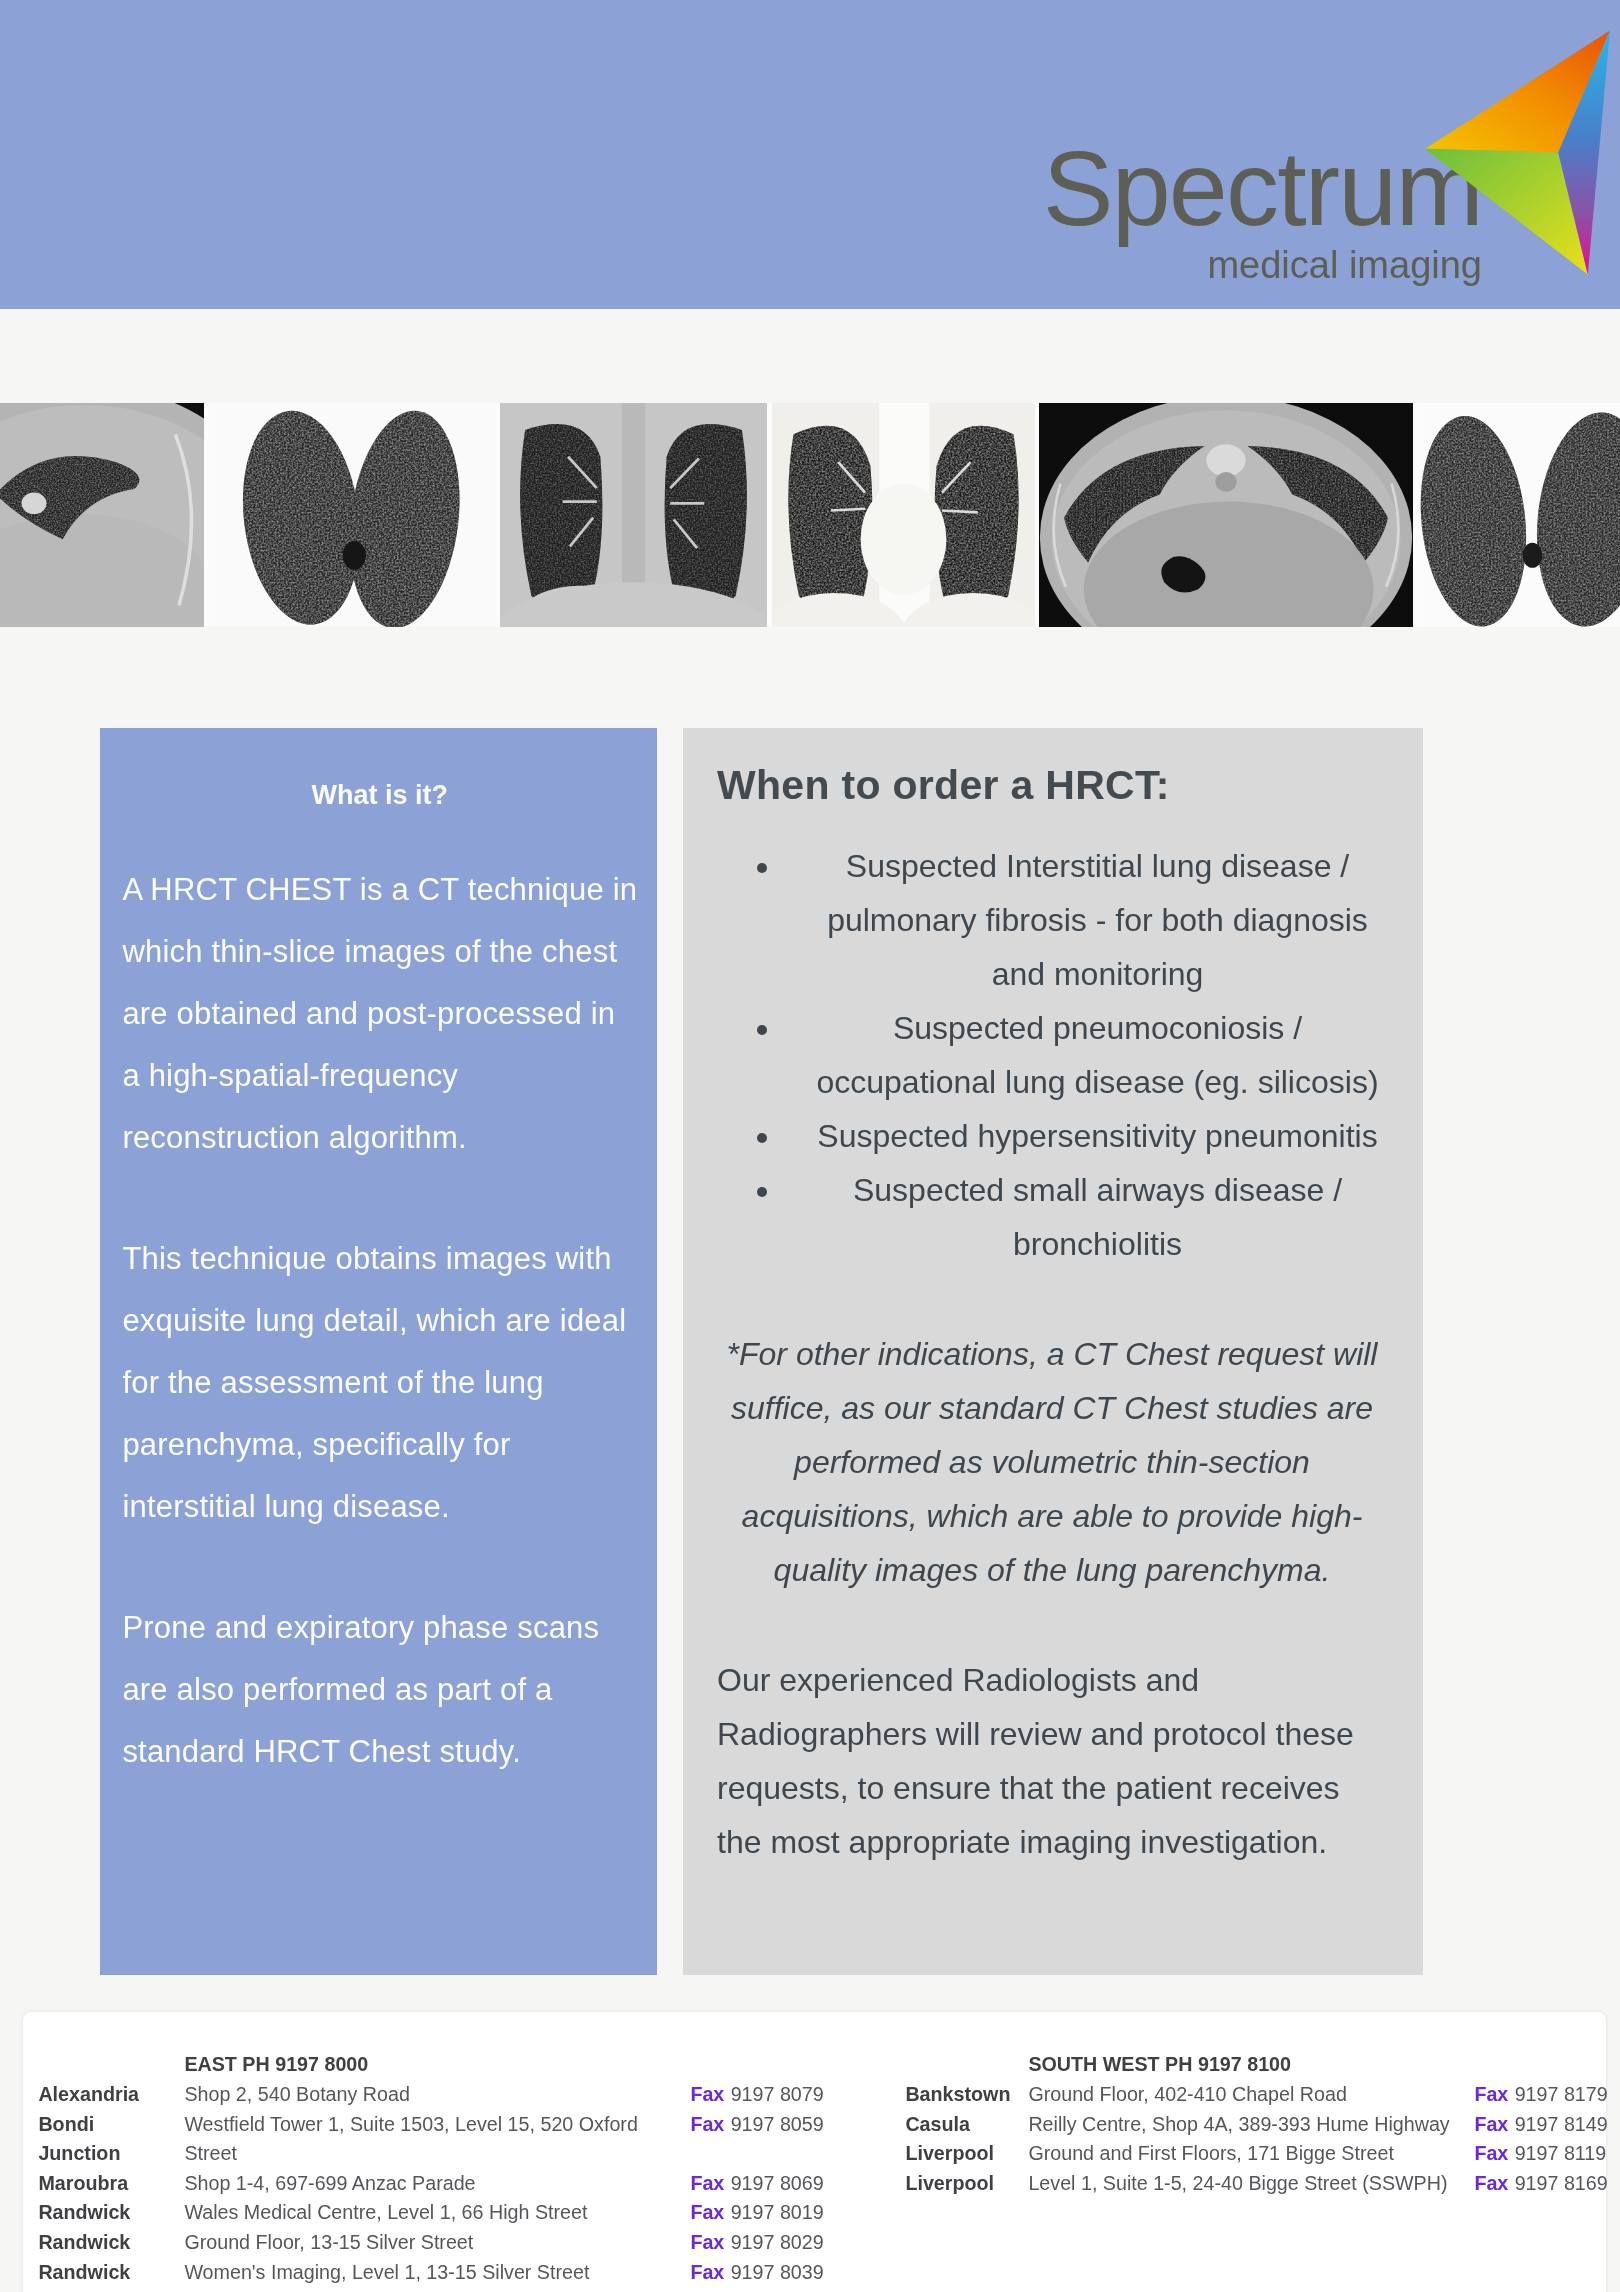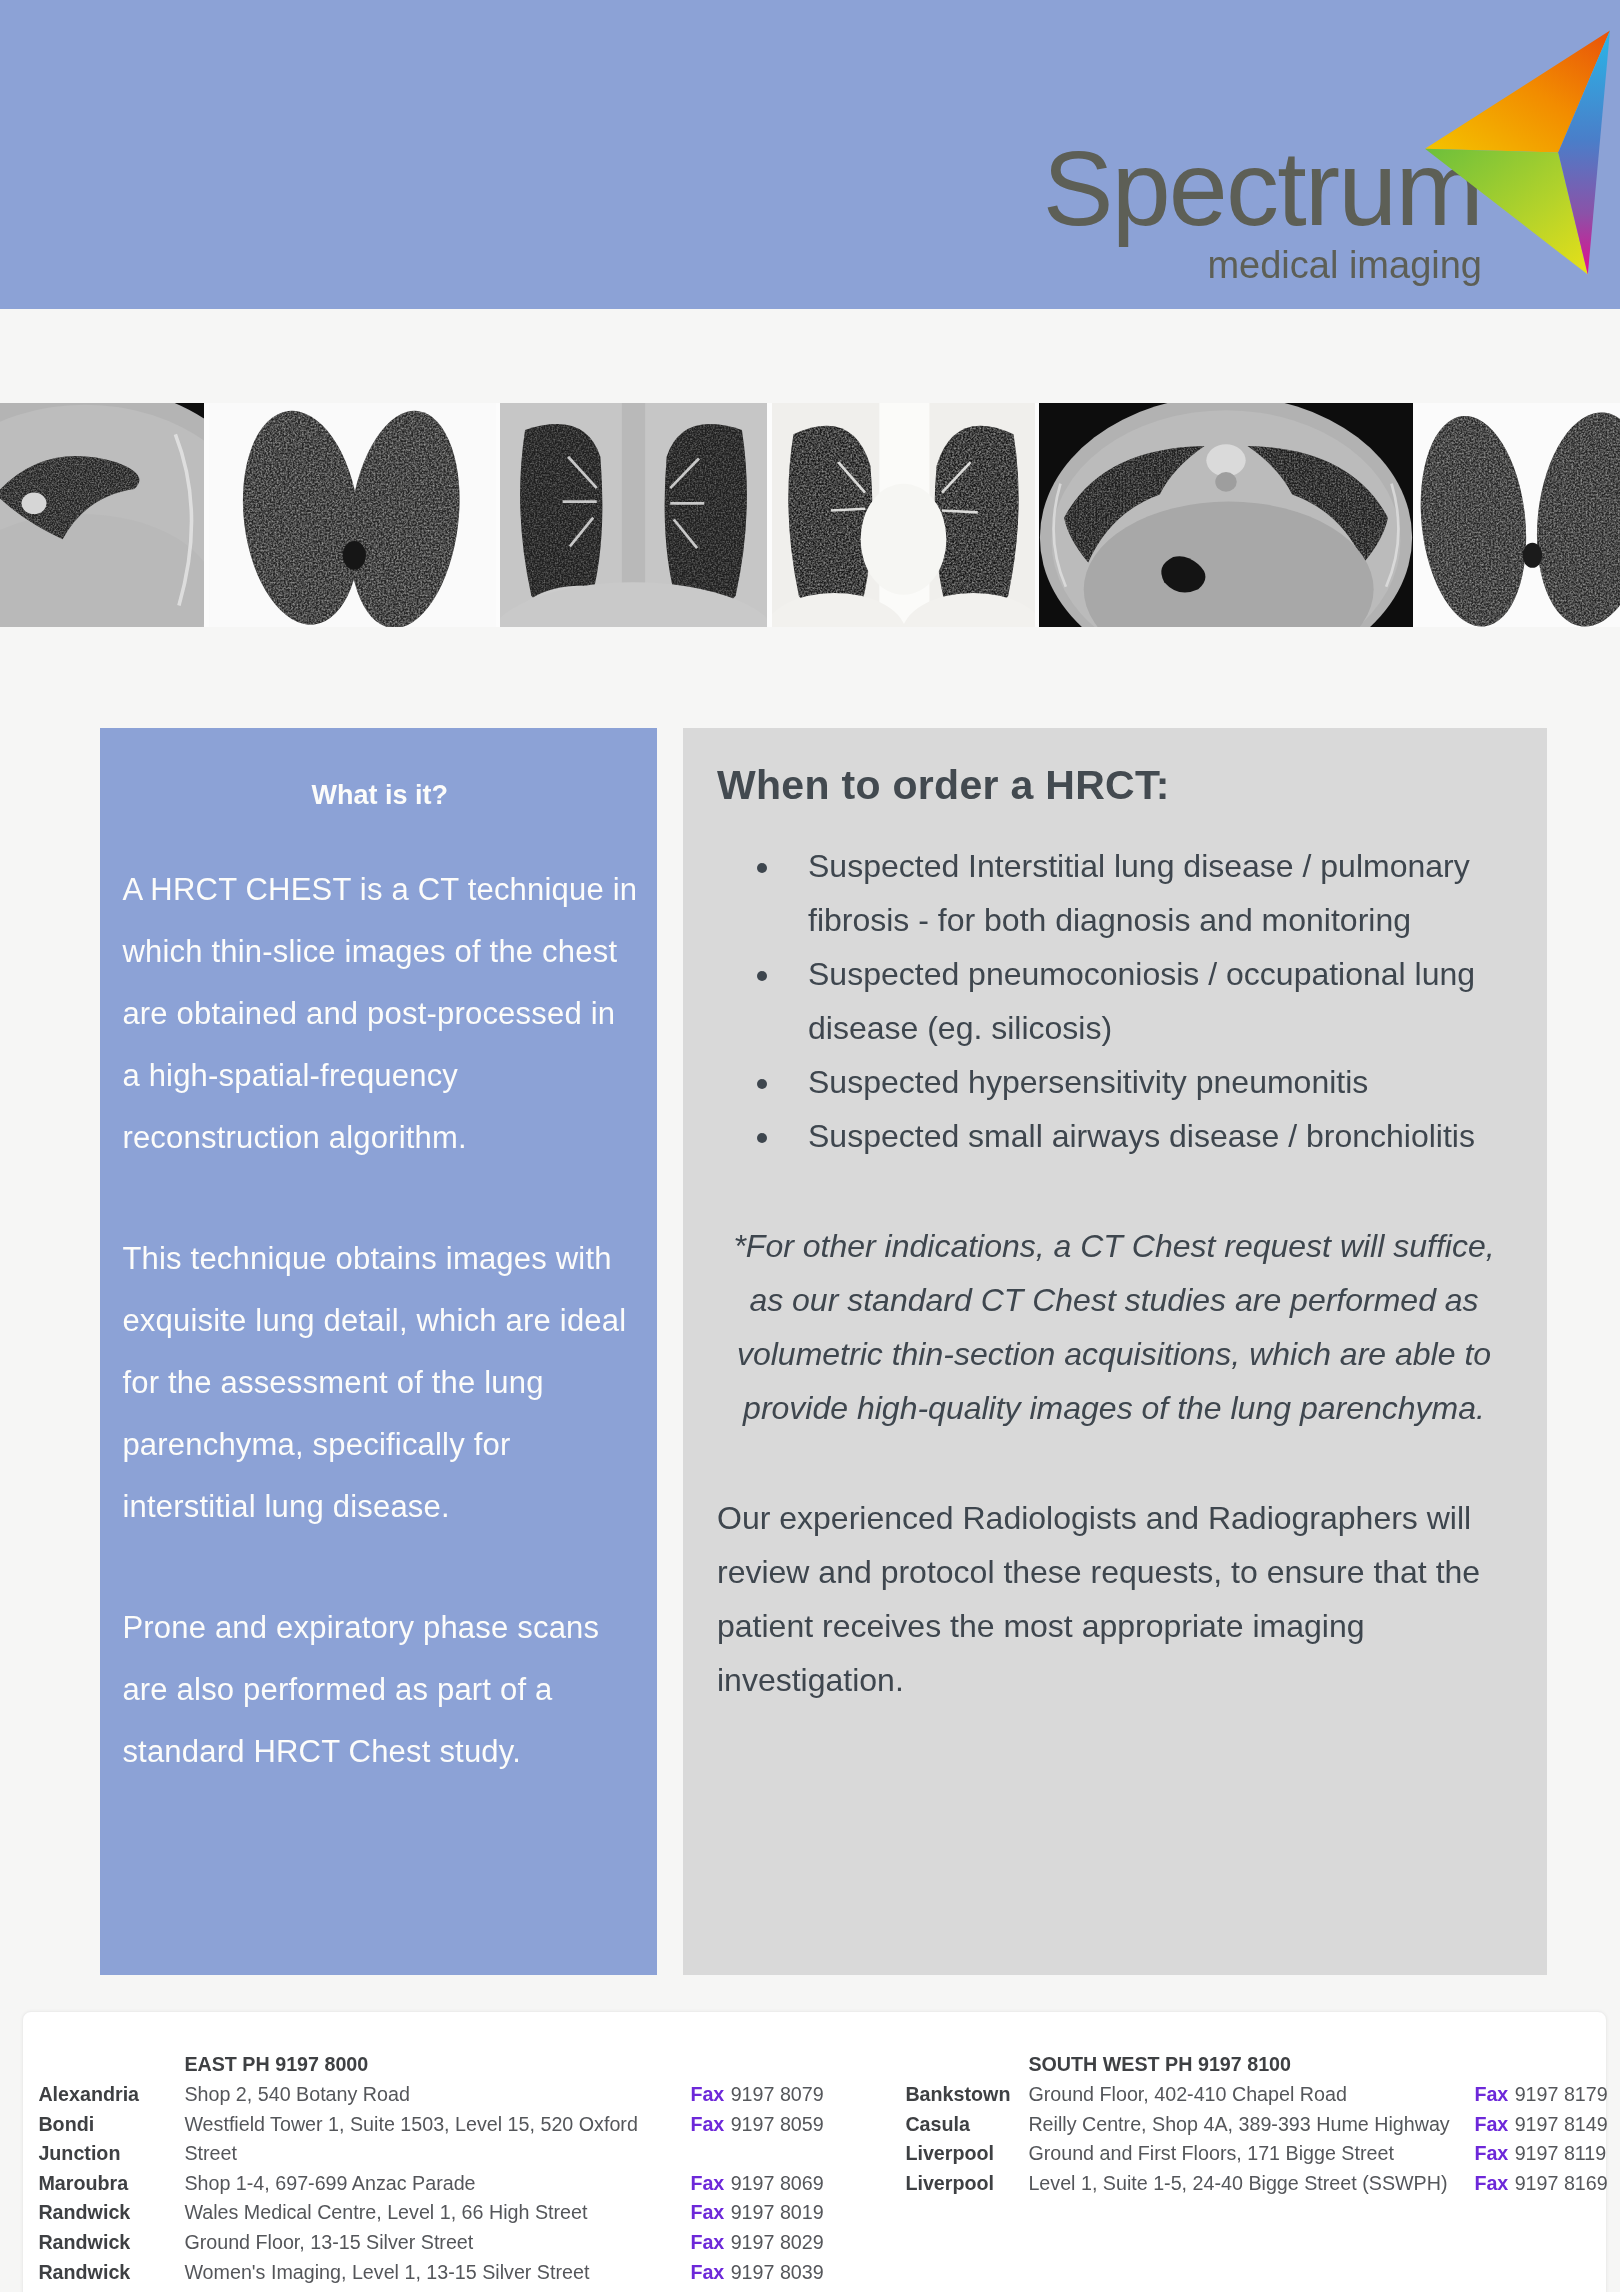--- a/index.html
+++ b/index.html
@@ -19,25 +19,25 @@
   .ct-strip { position:absolute; left:0; top:403px; width:1620px; height:224px; display:flex; gap:4.5px; background:#fcfcfc; }
   .ct-tile { height:224px; overflow:hidden; }
   .ct-tile svg { display:block; width:100%; height:100%; }
 
   
   .what-box { position:absolute; left:100px; top:728px; width:557px; height:1247px;
               background:#8CA2D6; color:#FCFCFA; padding:38px 19.7px 0 22.4px; }
   .what-title { text-align:center; font-size:27px; font-weight:bold; margin:14.3px 0 48px 0; }
   .what-box p { font-size:31px; line-height:62px; letter-spacing:0.2px; margin:0 0 59px 0; }
 
-  .when-box { position:absolute; left:683px; top:728px; width:864px; height:1247px;
+  .when-box { position:absolute; left:683px; top:728px; width:740px; height:1247px;
               background:#D9D9D9; color:#3E464E; padding:29px 36px 0 34px; overflow:hidden; }
   .when-title { font-size:41px; font-weight:bold; color:#434A50; margin:5.4px 0 30px 0; letter-spacing:0.3px; }
   .when-box ul { margin:0; padding-left:66px; }
-  .when-box li { font-size:32px; line-height:54px; padding-left:25px; }
+  .when-box li { font-size:32px; line-height:54px; padding-left:25px;text-align:center; }
   .when-note { font-style:italic; font-size:32px; line-height:54px; margin-top:56px;text-align:center; }
   .when-closing { font-size:32px; line-height:54px; margin-top:56px; }
 
   
   .footer-card { position:absolute; left:22.4px; top:2011px; width:1585px; height:282px;
                  background:#ffffff; border:0.9px solid #ededec; border-radius:9px 9px 0 0;
                  box-shadow:0 0.9px 3.6px rgba(0,0,0,0.05); color:#54565A; }
   .fgroup { position:absolute; display:grid; font-size:19.7px; line-height:29.6px; }
   .f-east { left:15px; top:36px; grid-template-columns:146px 506px 170px; }
   .f-sw   { left:882px; top:36px; grid-template-columns:123px 446px 148px; }

